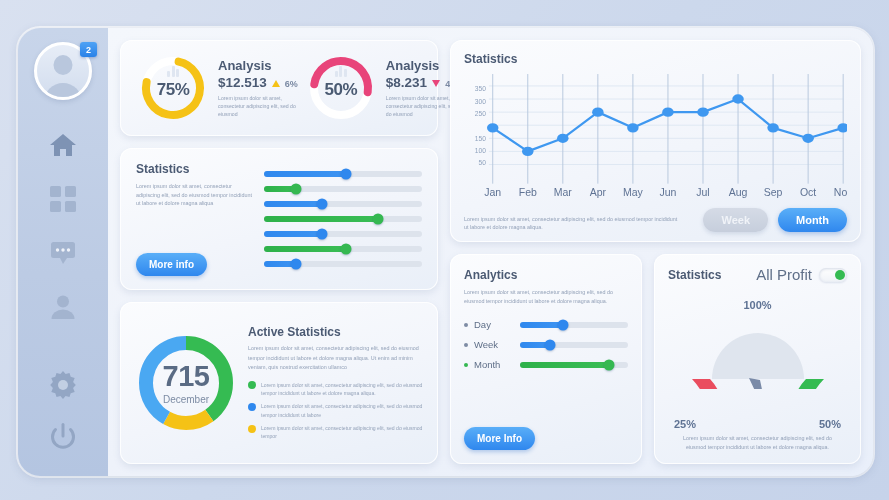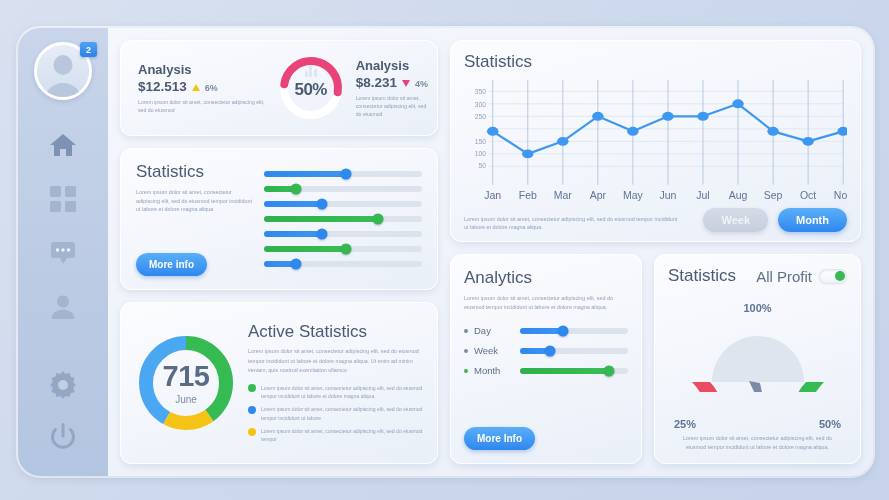--- a/index.html
+++ b/index.html
@@ -119,21 +119,21 @@
   .analysis-value { font-size: 13.5px; font-weight: bold; color: #4b5a73; }
   .tri { width:0;height:0; display:inline-block; }
   .tri.up   { border-left:4.5px solid transparent; border-right:4.5px solid transparent; border-bottom:7px solid #f5c216; }
   .tri.down { border-left:4.5px solid transparent; border-right:4.5px solid transparent; border-top:7px solid #e8447a; }
   .delta { font-size: 9px; font-weight: bold; color: #7b8aa3; }
   .lorem-xs { font-size: 5.2px; line-height: 1.55; color: #93a1b8; margin-top: 4px; }
 
   
   #card-stats-sliders { height: 142px; padding: 14px 16px; display: flex; }
   .stats-left { width: 118px; flex: 0 0 118px; display:flex; flex-direction:column; }
-  .card-title { font-size: 17px; font-weight: normal; color: #4b5a73; }
+  .card-title { font-size: 12px; font-weight: bold; color: #4b5a73; }
   .lorem-sm { font-size: 5.4px; line-height: 1.6; color: #93a1b8; margin-top: 6px; }
   .btn-pill {
     align-self: flex-start;
     background: linear-gradient(180deg,#59aef8,#2f87ee);
     color: #fff; font-size: 10px; font-weight: bold;
     padding: 6px 13px; border-radius: 13px; border: none;
     box-shadow: 0 2px 4px rgba(45,110,200,.32);
     cursor: pointer; margin-top: auto;
   }
   .sliders { flex: 1 1 auto; display: flex; flex-direction: column; justify-content: center; gap: 9px; padding-left: 10px; }
@@ -282,20 +282,32 @@
     </div>
   </div>
 
   <div id="content">
 
     <div class="col" id="col-left">
 
       <div class="card" id="card-analysis">
 
         <div class="analysis-item">
+          <div class="ring">
+            <svg width="70" height="70" viewBox="0 0 70 70">
+              <circle cx="35" cy="35" r="27" fill="none" stroke="#ffffff" stroke-width="8"></circle>
+              <circle id="ring1-arc" cx="35" cy="35" r="27" fill="none" stroke="#f5c216" stroke-width="8" stroke-linecap="round" stroke-dasharray="127 170" transform="rotate(12 35 35)"></circle>
+            </svg>
+            <div class="mini-bars">
+              <i style="height:6px"></i>
+                <i style="height:11px"></i>
+                <i style="height:8px"></i>
+            </div>
+            <div class="ring-label">75%</div>
+          </div>
           <div class="analysis-text">
             <div class="analysis-title">Analysis</div>
             <div class="analysis-row">
               <span class="analysis-value">$12.513</span>
               <span class="tri up"></span>
               <span class="delta">6%</span>
             </div>
             <div class="lorem-xs">Lorem ipsum dolor sit amet, consectetur adipiscing elit, sed do eiusmod</div>
           </div>
         </div>
@@ -366,21 +378,21 @@
       <div class="card" id="card-active">
         <div id="donut-wrap">
           <svg id="donut-svg" width="104" height="104" viewBox="0 0 104 104">
               <circle cx="52" cy="52" r="40" fill="none" stroke="#eef2f8" stroke-width="14"></circle>
               <circle cx="52" cy="52" r="40" fill="none" stroke="#35bb52" stroke-width="14" stroke-dasharray="100.53096491487338 150.79644737231007" stroke-dashoffset="0"></circle>
               <circle cx="52" cy="52" r="40" fill="none" stroke="#f5c216" stroke-width="14" stroke-dasharray="45.23893421169302 206.08847807549043" stroke-dashoffset="-100.53096491487338"></circle>
               <circle cx="52" cy="52" r="40" fill="none" stroke="#4aa8f2" stroke-width="14" stroke-dasharray="105.55751316061705 145.7698991265664" stroke-dashoffset="-145.7698991265664"></circle>
             </svg>
           <div id="donut-center">
             <div id="donut-value">715</div>
-            <div id="donut-sub">June</div>
+            <div id="donut-sub">December</div>
           </div>
         </div>
         <div class="active-right">
           <div class="card-title">Active Statistics</div>
           <div class="lorem-blk">Lorem ipsum dolor sit amet, consectetur adipiscing elit, sed do eiusmod tempor incididunt ut labore et dolore magna aliqua. Ut enim ad minim veniam, quis nostrud exercitation ullamco</div>
           <div class="legend" id="active-legend">
               <div class="legend-item">
                 <span class="legend-dot" style="background:#35bb52"></span>
                 <span class="legend-text">Lorem ipsum dolor sit amet, consectetur adipiscing elit, sed do eiusmod tempor incididunt ut labore et dolore magna aliqua.</span>
               </div>

